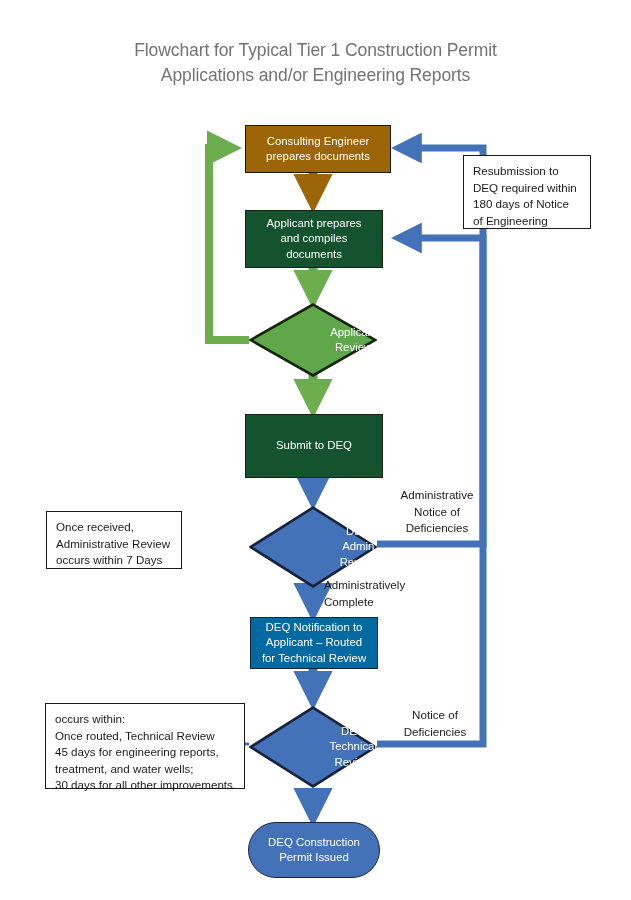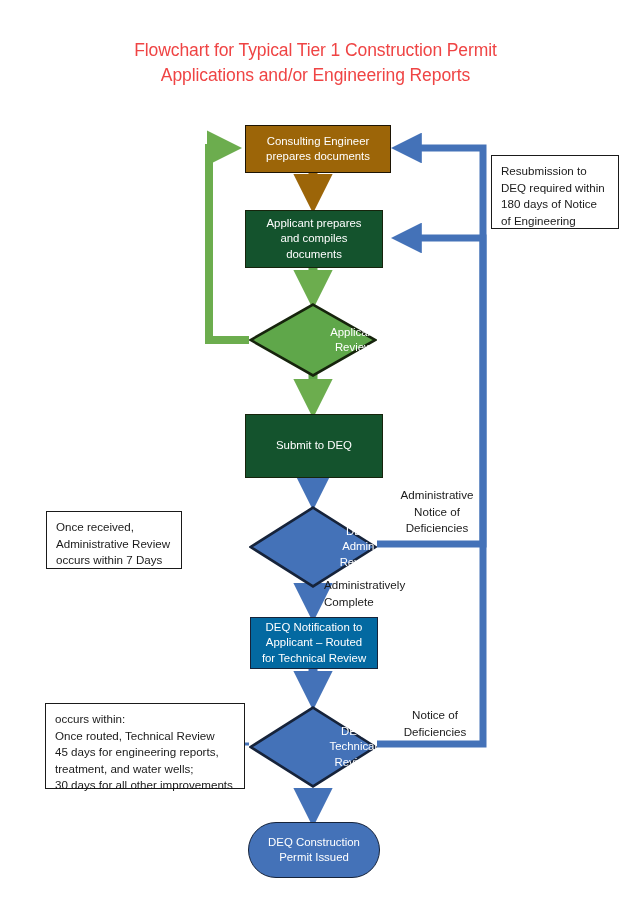--- a/index.html
+++ b/index.html
@@ -20,21 +20,21 @@
     width: 631px;
     height: 900px;
   }
   .title {
     position: absolute;
     left: 0;
     top: 38px;
     width: 631px;
     text-align: center;
     font-size: 17.5px;
-    color: #ef4444;
+    color: #737373;
     line-height: 25px;
     letter-spacing: -0.1px;
   }
   .title div { white-space: nowrap; }
 
   
   .node {
     position: absolute;
     display: flex;
     align-items: center;
@@ -218,21 +218,21 @@
   </div>
 </div>
 
 <div class="node oval" style="left:248px; top:822px; width:132px; height:56px;">
   <div>
     <div>DEQ Construction</div>
     <div>Permit Issued</div>
   </div>
 </div>
 
-<div class="callout" style="left:491px; top:155px; width:128px; height:74px;">
+<div class="callout" style="left:463px; top:155px; width:128px; height:74px;">
   <div>Resubmission to</div>
   <div>DEQ required within</div>
   <div>180 days of Notice</div>
   <div>of Engineering</div>
 </div>
 
 <div class="callout" style="left:46px; top:511px; width:136px; height:58px;">
   <div>Once received,</div>
   <div>Administrative Review</div>
   <div>occurs within 7 Days</div>

